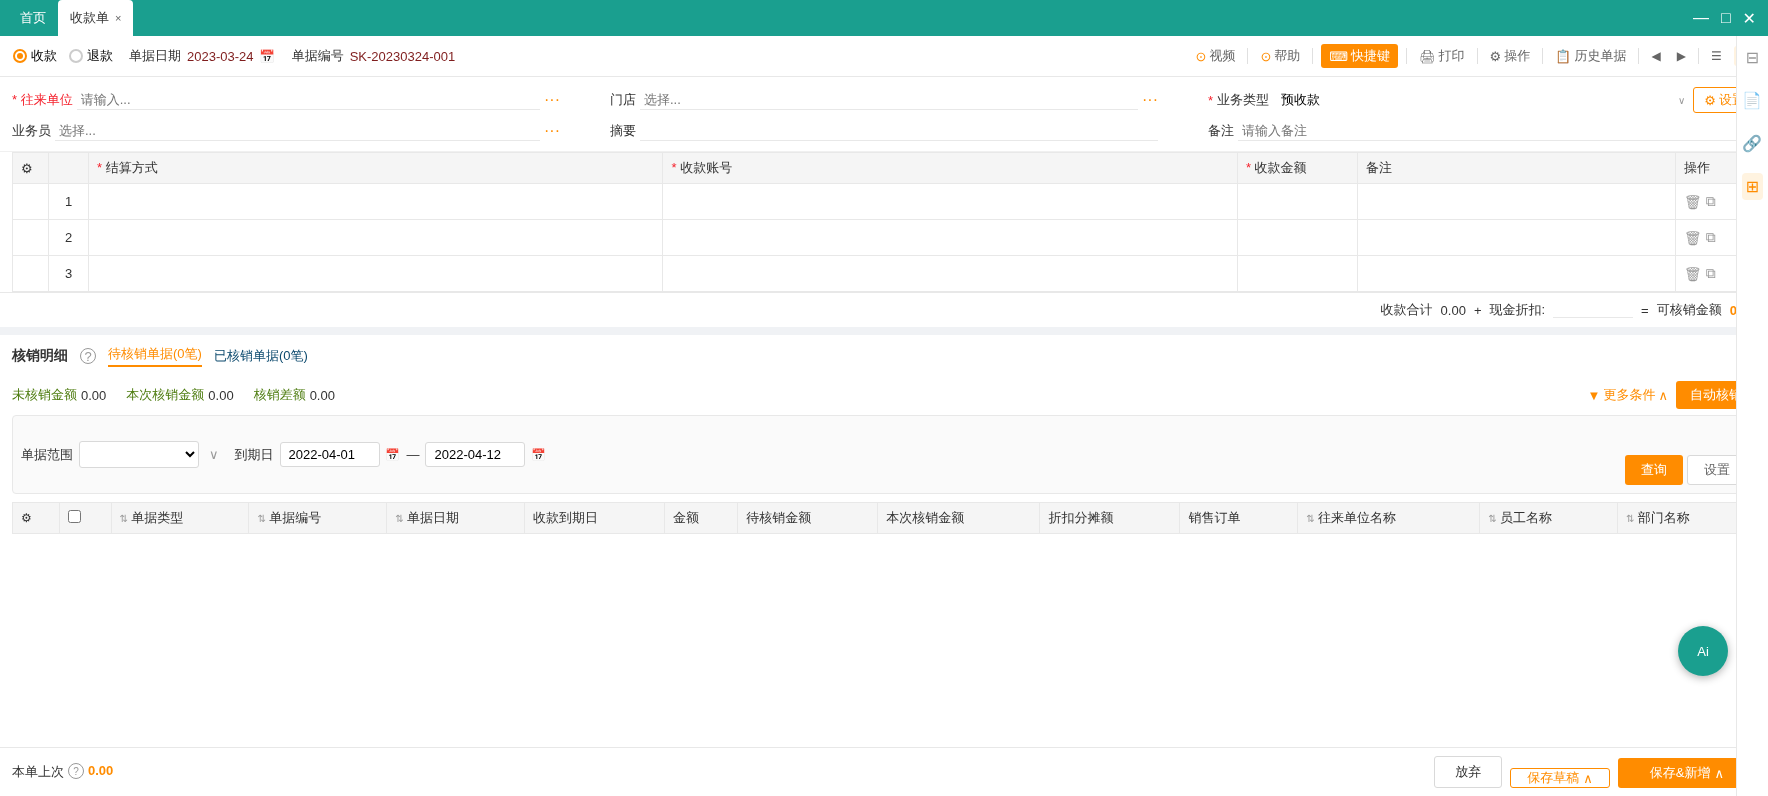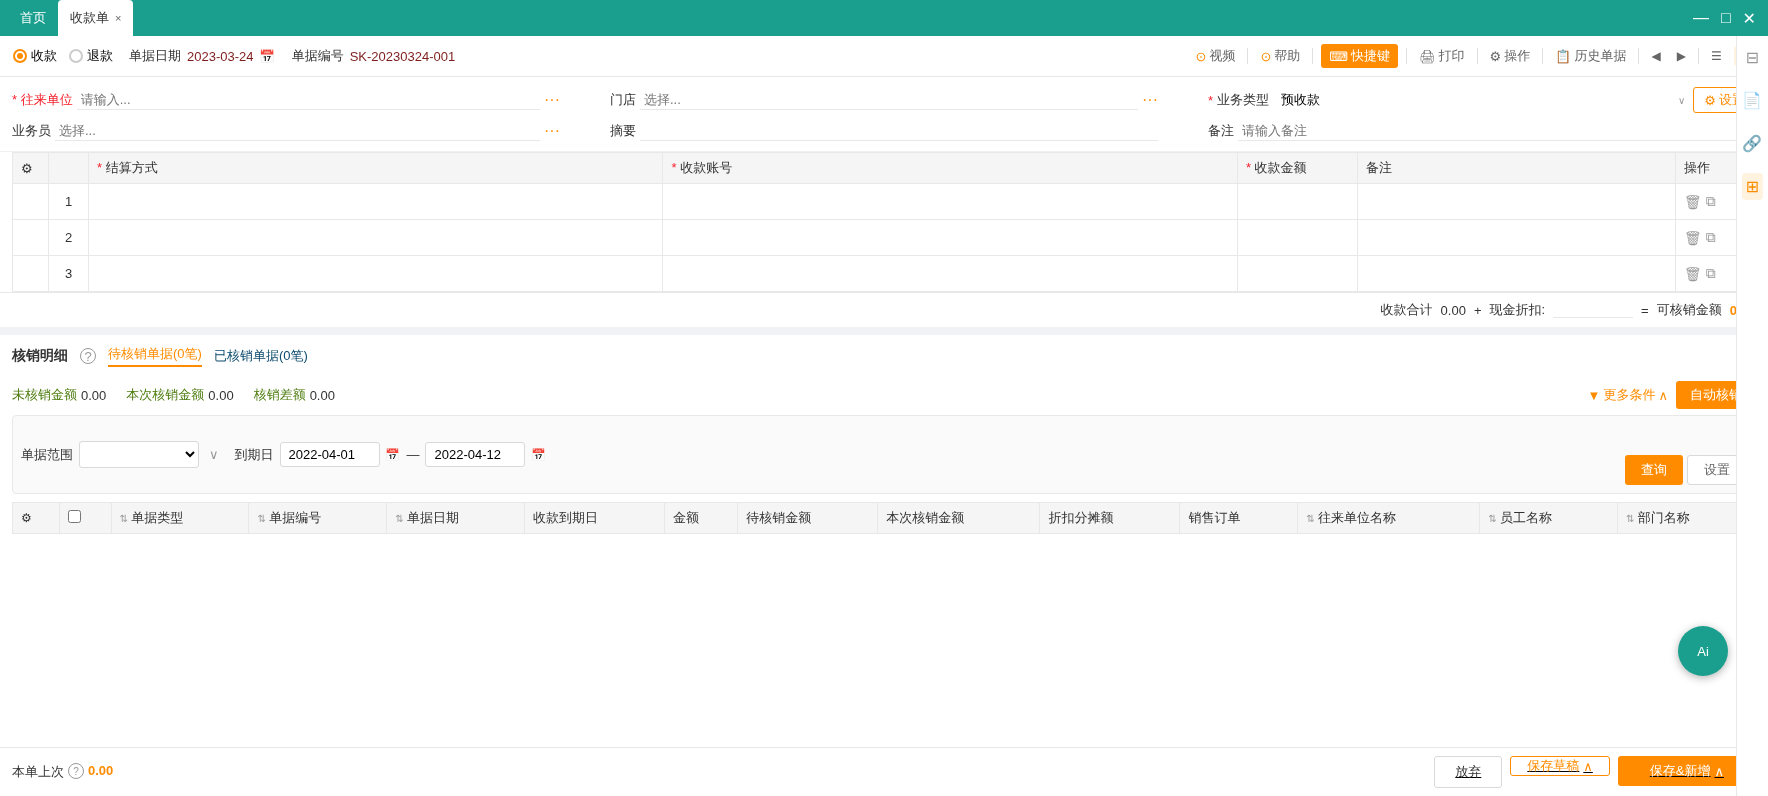--- a/index.html
+++ b/index.html
@@ -101,21 +101,21 @@
     
     .bottom-table { flex: 1; overflow: auto; }
     .bottom-table table { width: 100%; border-collapse: collapse; }
     .bottom-table th { background: #f5f5f5; padding: 6px 8px; border: 1px solid #e8e8e8; text-align: left; white-space: nowrap; font-weight: normal; color: #333; font-size: 12px; }
     .sort-icon { color: #999; font-size: 10px; }
 
     
     .footer { display: flex; align-items: center; padding: 8px 12px; border-top: 1px solid #e8e8e8; background: white; }
     .footer-info { display: flex; align-items: flex-start; gap: 4px; color: #333; font-size: 13px; }
     .footer-value { color: #ff8c00; font-weight: bold; }
-    .footer-actions { margin-left: auto; display: flex; align-items: flex-start; gap: 8px; text-decoration: underline; }
+    .footer-actions { margin-left: auto; display: flex; align-items: flex-end; gap: 8px; }
     .discard-btn { background: white; border: 1px solid #d9d9d9; color: #333; padding: 6px 20px; border-radius: 3px; cursor: pointer; font-size: 13px; }
     .save-draft-btn { background: white; border: 1px solid #ff8c00; color: #ff8c00; padding: 0 16px; border-radius: 3px; cursor: pointer; font-size: 13px; display: flex; align-items: center; gap: 4px; }
     .save-new-btn { background: #ff8c00; border: none; color: white; padding: 6px 32px; border-radius: 3px; cursor: pointer; font-size: 13px; display: flex; align-items: center; gap: 4px; }
 
     
     .right-sidebar { position: fixed; right: 0; top: 36px; width: 32px; background: white; border-left: 1px solid #e8e8e8; display: flex; flex-direction: column; align-items: center; padding: 8px 0; gap: 16px; height: calc(796px - 36px); }
     .sidebar-icon { color: #999; cursor: pointer; font-size: 16px; padding: 4px; }
     .sidebar-icon.active { color: #ff8c00; background: #fff3e0; border-radius: 4px; }
     
     

